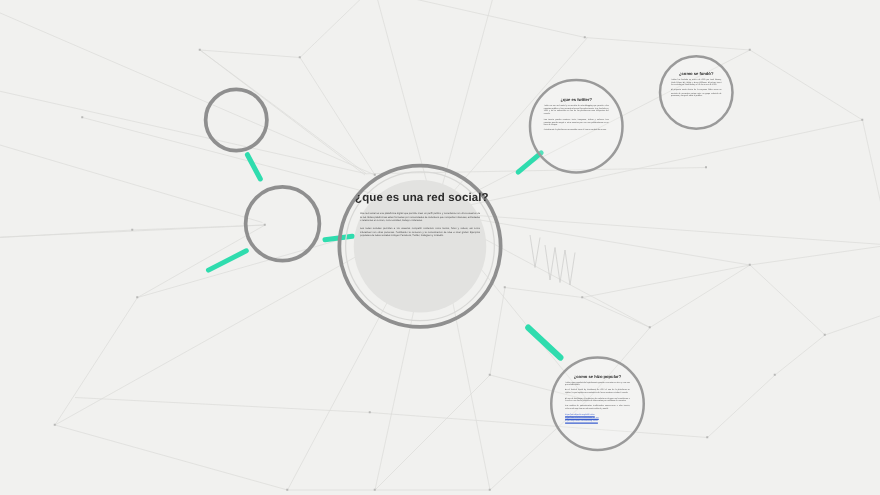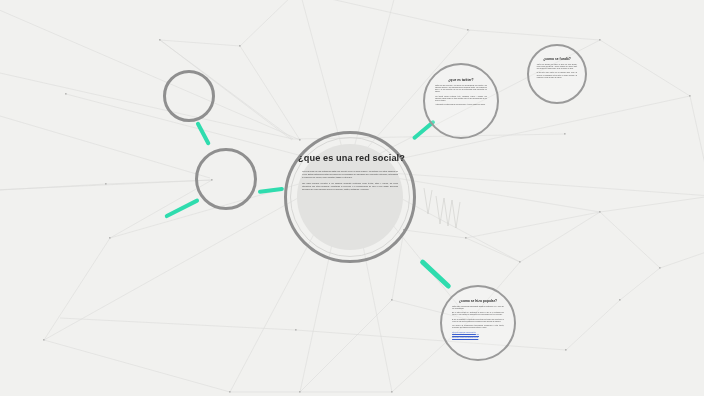--- a/index.html
+++ b/index.html
@@ -25,21 +25,21 @@
     position: absolute;
     left: 0; top: 0;
     width: 704px;
     height: 396px;
     pointer-events: none;
   }
 
   
   #center-node {
     position: absolute;
-    left: 284px;
+    left: 270px;
     top: 131px;
     width: 132px;
     height: 132px;
   }
   #center-ring-outer {
     position: absolute;
     left: 0; top: 0;
     width: 132px; height: 132px;
     box-sizing: border-box;
     border-radius: 50%;

